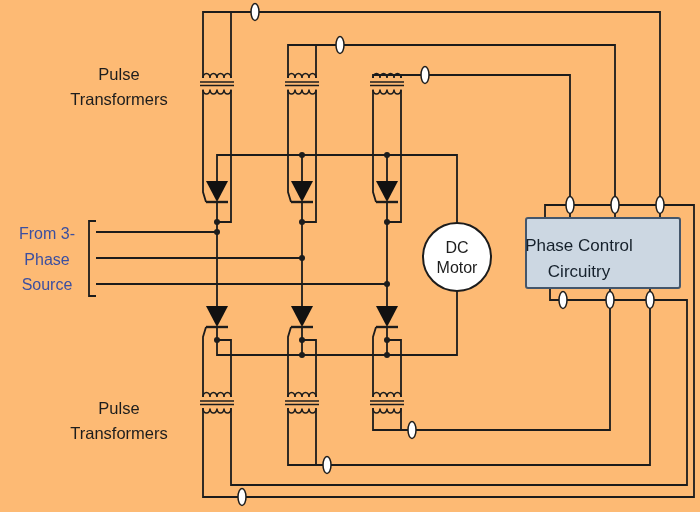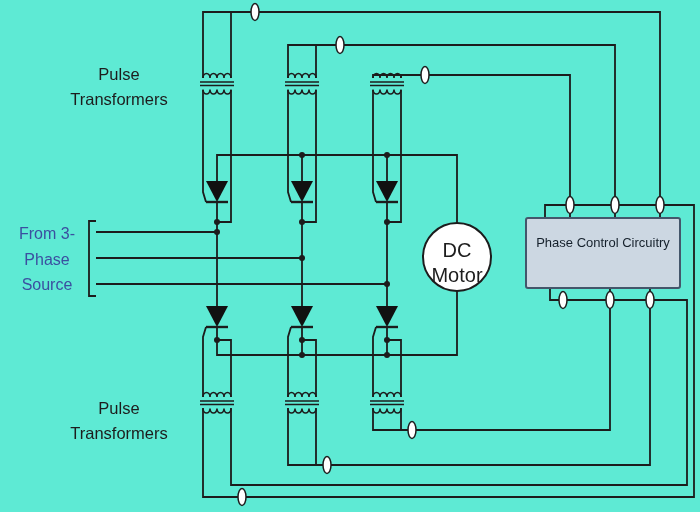--- a/index.html
+++ b/index.html
@@ -1,27 +1,27 @@
 <!DOCTYPE html>
 <html><head>
 <meta charset="utf-8">
 <style>
   html,body{margin:0;padding:0;background:#ffffff;}
   .stage{
-    position:relative;width:700px;height:512px;background:#5eead4;
+    position:relative;width:700px;height:512px;background:#fdba74;
     font-family:"Liberation Sans", sans-serif;color:#1d1d1d;overflow:hidden;
   }
   .stage svg{position:absolute;left:0;top:0;}
   .lbl{position:absolute;text-align:center;pointer-events:none;}
   .lbl-pt{left:53px;width:132px;font-size:16.5px;line-height:1.5;color:#1d1d1d;}
   .lbl-pt-top{top:62px;}
   .lbl-pt-bottom{top:396px;}
   .lbl-source{left:8px;top:221px;width:78px;font-size:16px;line-height:1.6;color:#3b4fa0;}
-  .lbl-motor{left:429px;top:238px;width:56px;font-size:20px;line-height:1.25;color:#1d1d1d;}
-  .lbl-box{left:531px;top:233px;width:144px;font-size:13px;line-height:1.5;color:#15202b;}
+  .lbl-motor{left:429px;top:238px;width:56px;font-size:16px;line-height:1.25;color:#1d1d1d;}
+  .lbl-box{left:507px;top:233px;width:144px;font-size:17px;line-height:1.5;color:#15202b;}
 </style>
 </head>
 <body>
 
 <div class="stage">
 
   <svg width="700" height="512" viewBox="0 0 700 512">
     <defs>
       <g id="xfmr" fill="none" stroke-width="1.6">
         <path d="M-14,0 a3.5,4.5 0 0 1 7,0 a3.5,4.5 0 0 1 7,0 a3.5,4.5 0 0 1 7,0 a3.5,4.5 0 0 1 7,0"></path>

